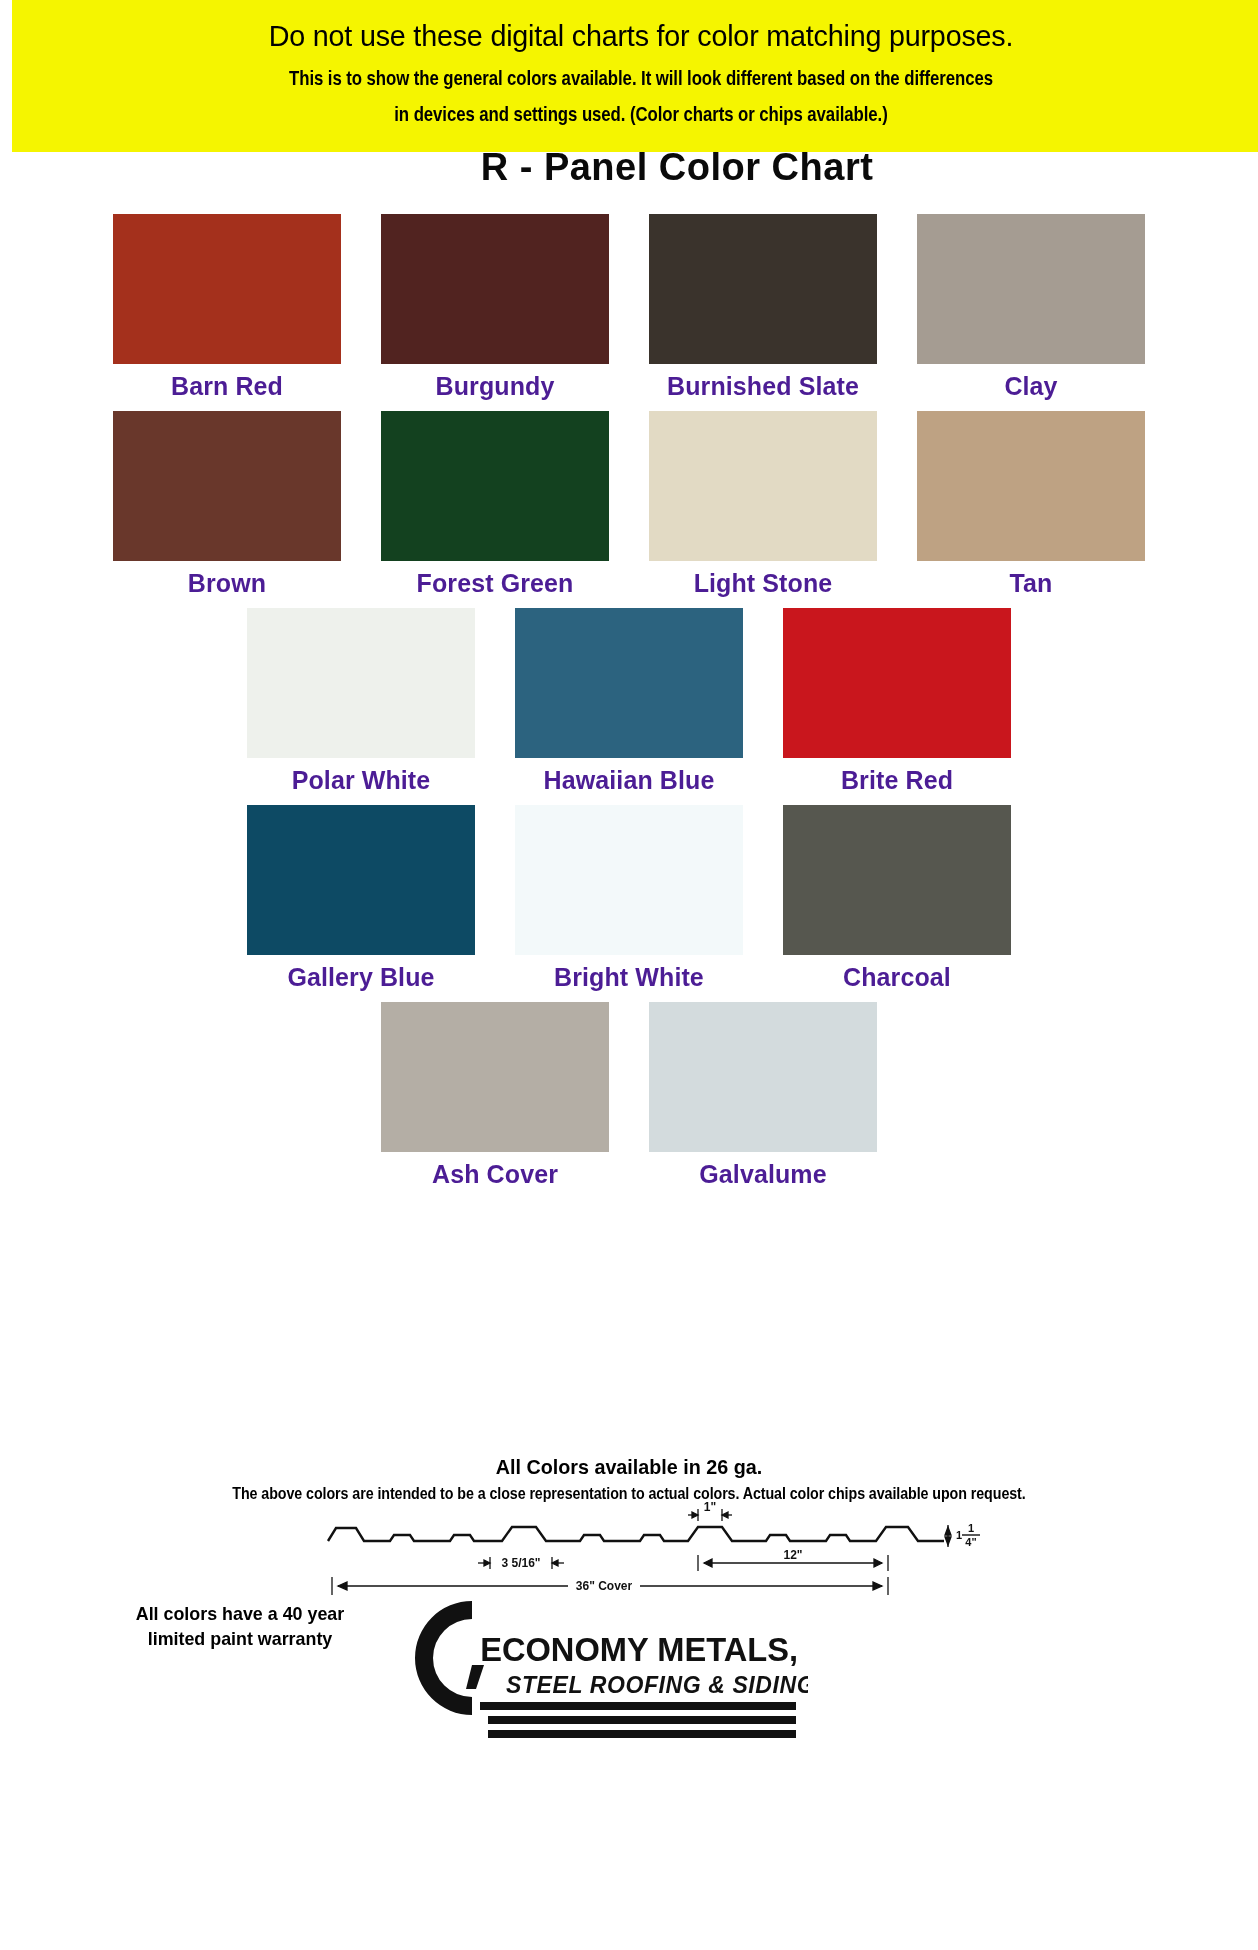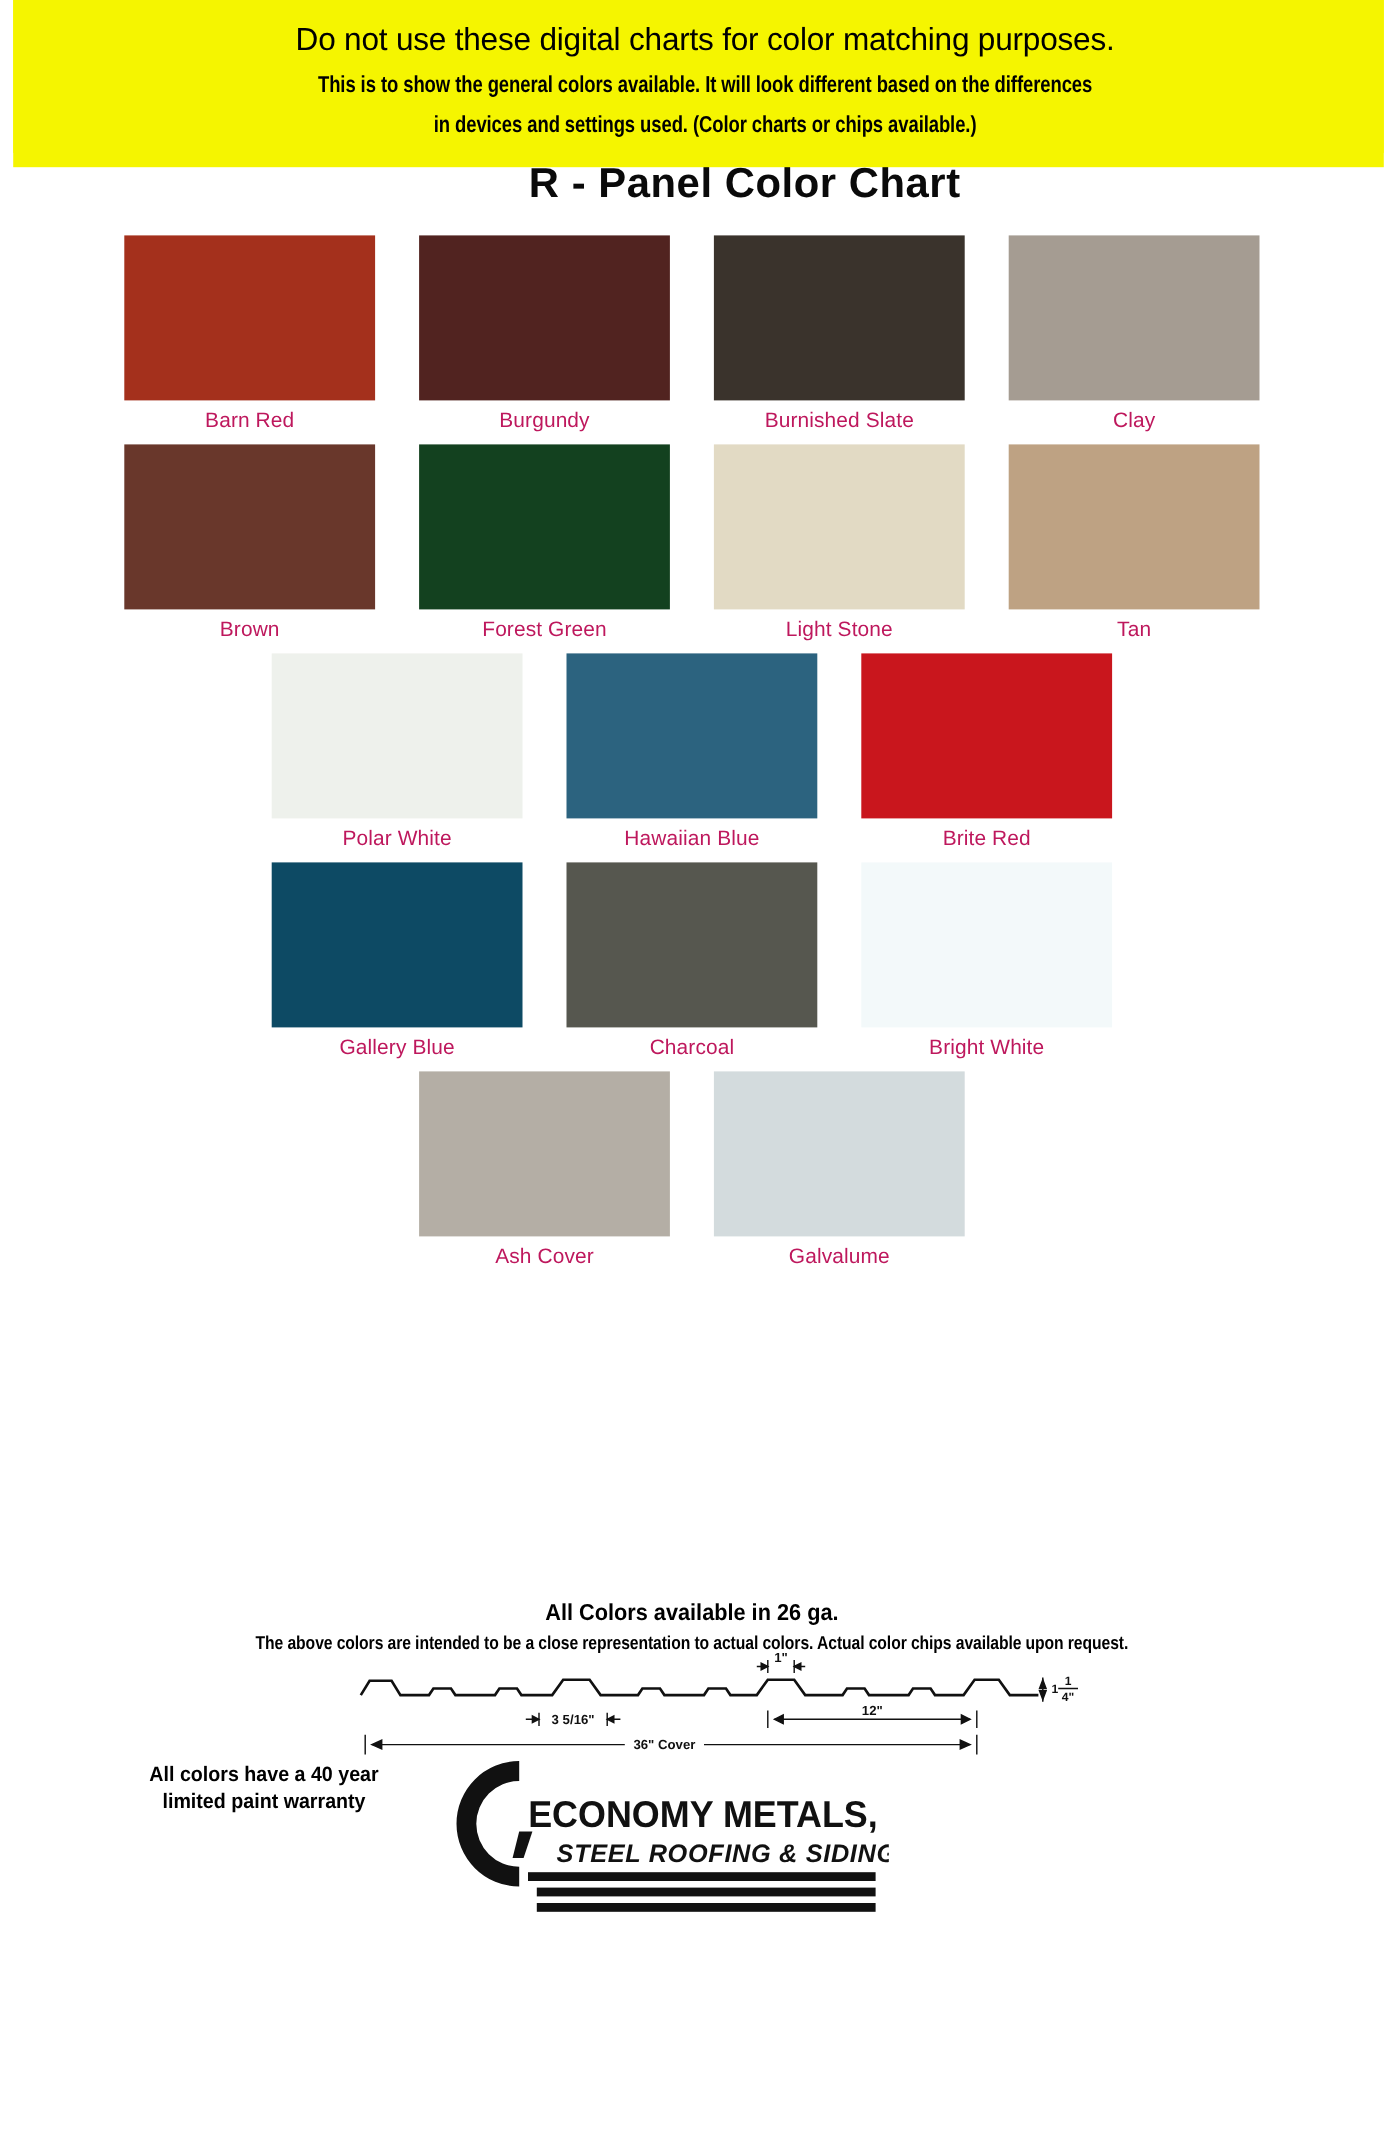--- a/index.html
+++ b/index.html
@@ -80,23 +80,23 @@
     display: flex;
     flex-direction: column;
     align-items: center;
   }
   .swatch-chip {
     width: 228px;
     height: 150px;
     box-sizing: border-box;
   }
   .swatch-label {
-    font-size: 19px;
-    font-weight: 400;
-    color: #be185d;
+    font-size: 25px;
+    font-weight: 700;
+    color: #4c1d95;
     margin-top: 8px;
     margin-bottom: 10px;
     white-space: nowrap;
     letter-spacing: 0.1px;
   }
   
   .swatch-chip.textured {
     background-image:
       repeating-linear-gradient(38deg, rgba(255,255,255,0.85) 0 2px, rgba(170,182,188,0.30) 2px 4px),
       repeating-linear-gradient(-52deg, rgba(255,255,255,0.55) 0 3px, rgba(150,165,172,0.28) 3px 6px),
@@ -219,26 +219,26 @@
         <div class="swatch-chip" style="background: rgb(201, 22, 29);"></div>
         <div class="swatch-label">Brite Red</div>
       </div>
     </div>
     <div class="swatch-row">
       <div class="swatch-cell">
         <div class="swatch-chip" style="background: rgb(13, 74, 100);"></div>
         <div class="swatch-label">Gallery Blue</div>
       </div>
       <div class="swatch-cell">
+        <div class="swatch-chip" style="background: rgb(243, 249, 250);"></div>
+        <div class="swatch-label">Bright White</div>
+      </div>
+      <div class="swatch-cell">
         <div class="swatch-chip" style="background: rgb(86, 87, 79);"></div>
         <div class="swatch-label">Charcoal</div>
-      </div>
-      <div class="swatch-cell">
-        <div class="swatch-chip" style="background: rgb(243, 249, 250);"></div>
-        <div class="swatch-label">Bright White</div>
       </div>
     </div>
     <div class="swatch-row">
       <div class="swatch-cell">
         <div class="swatch-chip" style="background: rgb(180, 174, 165);"></div>
         <div class="swatch-label">Ash Cover</div>
       </div>
       <div class="swatch-cell">
         <div class="swatch-chip textured" style="background: rgb(211, 219, 221);"></div>
         <div class="swatch-label">Galvalume</div>

